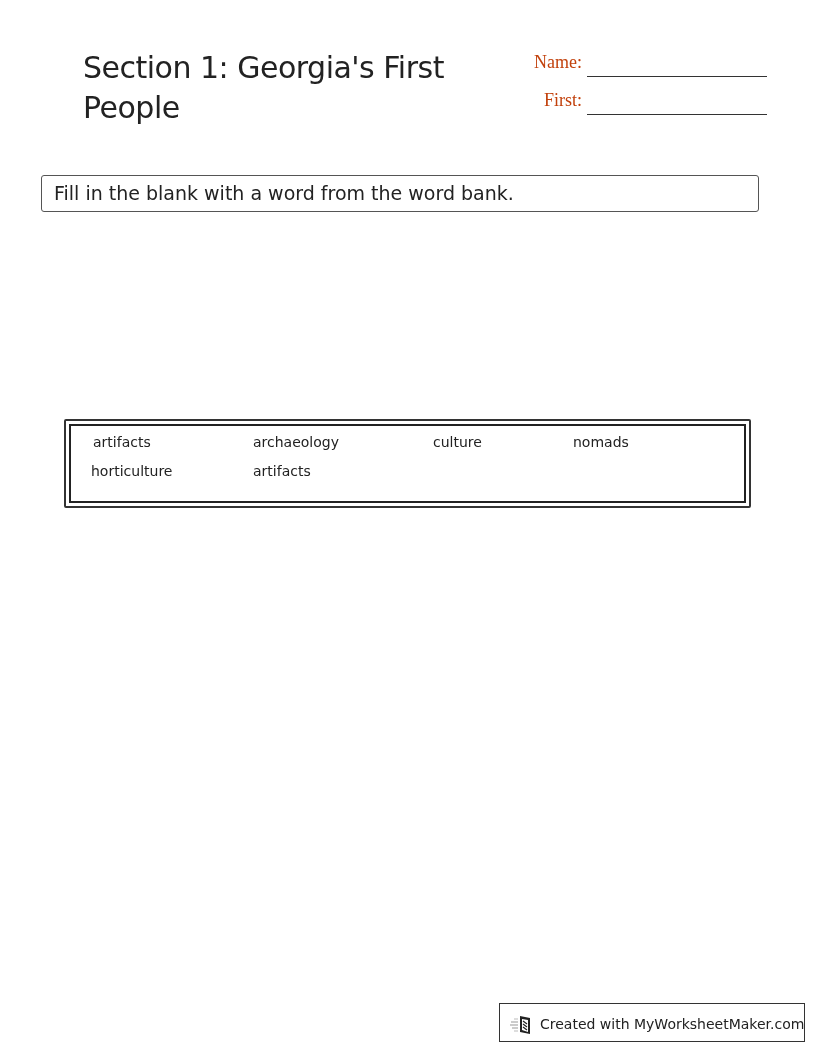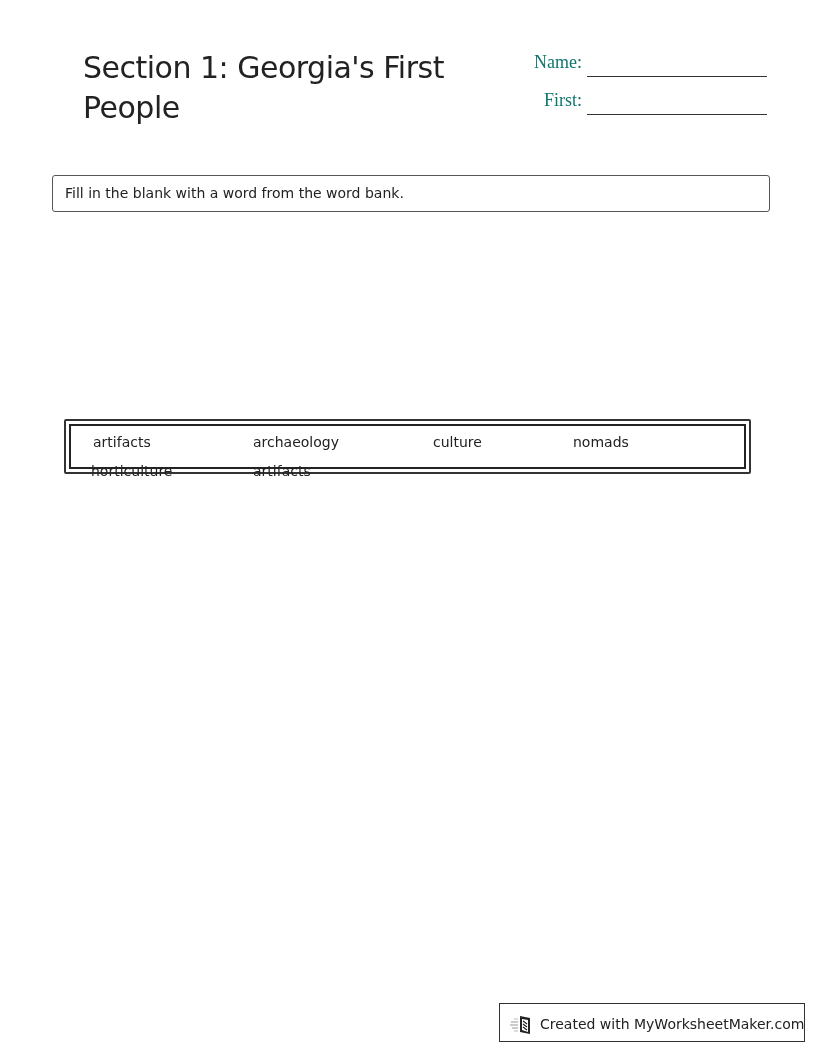--- a/index.html
+++ b/index.html
@@ -9,33 +9,33 @@
     overflow: hidden;
   }
   .title {
     position: absolute; left: 48px; top: 48px; width: 420px;
     font-family: "DejaVu Sans", sans-serif;
     font-size: 30px; line-height: 40px; color: #222; font-weight: normal;
     letter-spacing: -0.5px;
     margin-left: 35px;
   }
   .field {
-    position: absolute; font-family: "Liberation Serif", serif; font-size: 18px; color: #0f766e;
+    position: absolute; font-family: "Liberation Serif", serif; font-size: 18px; color: #c2410c;
   }
   .field .label { position: absolute; right: 0; top: 0; white-space: nowrap; }
   .line {
     position: absolute; height: 0; border-top: 1.3px solid #333;
   }
   .instructions {
-    position: absolute; left: 52px; top: 175px; width: 718px; height: 37px;
+    position: absolute; left: 41px; top: 175px; width: 718px; height: 37px;
     border: 1.3px solid #555; border-radius: 3px; box-sizing: border-box;
-    font-size: 14px; line-height: 35px; padding-left: 12px; color: #222;
+    font-size: 19px; line-height: 35px; padding-left: 12px; color: #222;
   }
   .wordbank-outer {
-    position: absolute; left: 64px; top: 419px; width: 687px; height: 55px;
+    position: absolute; left: 64px; top: 419px; width: 687px; height: 89px;
     border: 2.5px solid #333; box-sizing: border-box; border-radius: 2px; padding-left: 20px;
   }
   .wordbank-inner {
     position: absolute; left: 3px; top: 3px; right: 3px; bottom: 3px;
     border: 2px solid #222; box-sizing: border-box;
   }
   .word {
     position: absolute; font-size: 14px; color: #222; line-height: 18px; white-space: nowrap;
   }
   .footer {

